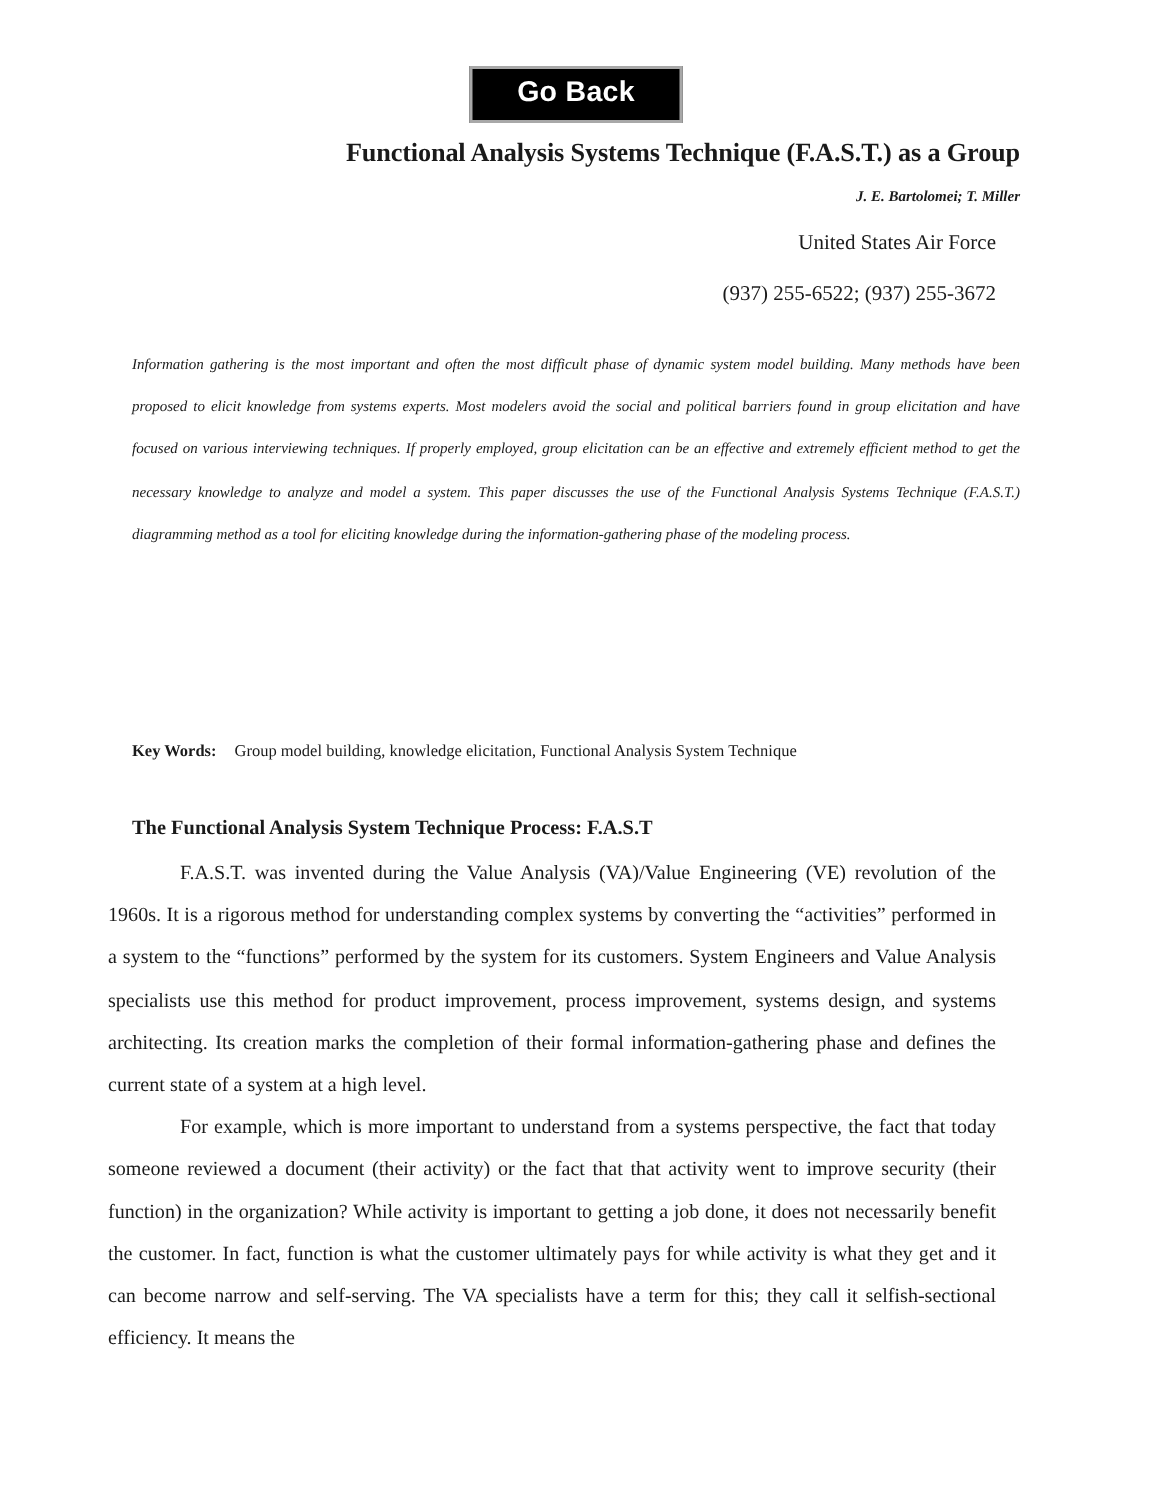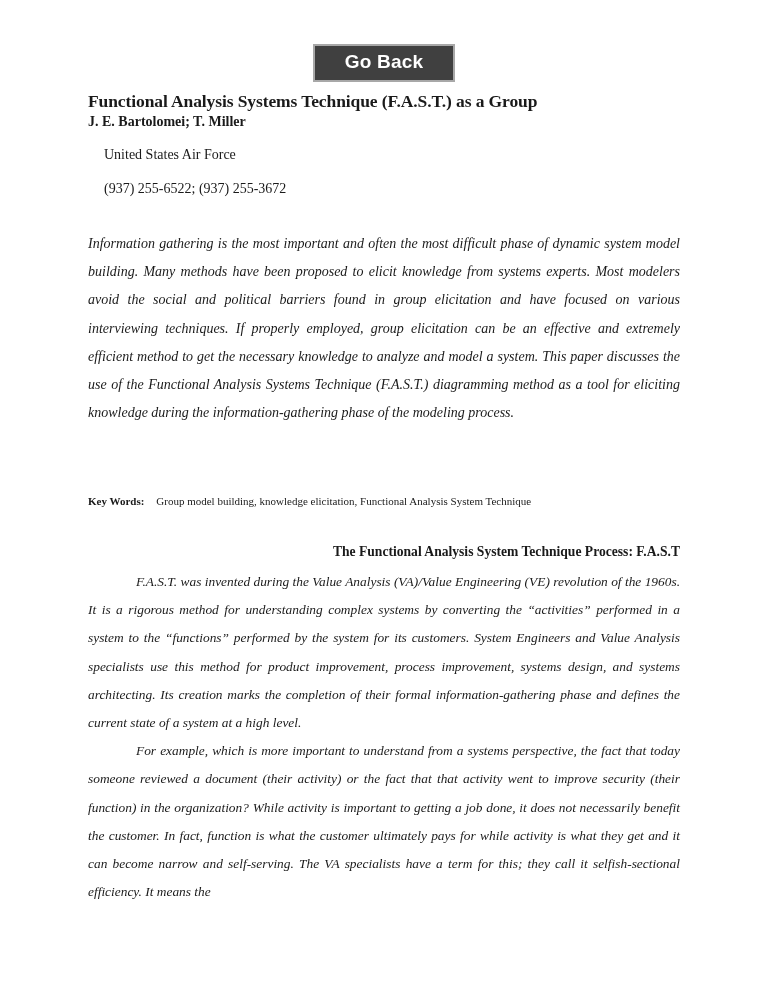--- a/index.html
+++ b/index.html
@@ -30,67 +30,68 @@
     left: 0;
     top: 44px;
     width: 768px;
     text-align: center;
   }
   .goback-btn {
     display: inline-block;
     box-sizing: border-box;
     min-width: 142px;
     padding: 6px 20px 8px 20px;
-    background: #404040;
+    background: #000000;
     border: 2px solid #a8a8a8;
     color: #ffffff;
     font-family: "Liberation Sans", "DejaVu Sans", sans-serif;
     font-weight: bold;
     font-size: 19px;
     line-height: 1.05;
     letter-spacing: 0.2px;
     text-align: center;
     cursor: pointer;
   }
 
   
   .title-block {
     position: absolute;
     left: 88px;
     top: 90px;
     width: 592px;
-    text-align: left;
+    text-align: right;
   }
   .doc-title {
     font-size: 17.5px;
     font-weight: bold;
     line-height: 1.30;
     margin: 0;
     letter-spacing: -0.1px;
   }
   .authors {
-    font-size: 14px;
+    font-size: 10px;
     font-weight: bold;
-    margin: 0 0 0 0;
+    margin: 13px 0 0 0;
     line-height: 1.25;
+    font-style: italic;
   }
   .affil-line {
     font-size: 14px;
     font-weight: normal;
     line-height: 1.30;
     margin: 16px;
   }
 
   
   .abstract {
     position: absolute;
     left: 88px;
     top: 230px;
     width: 592px;
-    font-size: 14px;
+    font-size: 10px;
     font-style: italic;
     line-height: 28.2px;
     text-align: justify;
     text-justify: inter-word;
     margin: 0;
   }
 
   
   .keywords {
     position: absolute;
@@ -109,30 +110,29 @@
   
   .section-heading {
     position: absolute;
     left: 88px;
     top: 543px;
     width: 592px;
     font-size: 13.6px;
     font-weight: bold;
     line-height: 1.3;
     margin: 0;
-    text-align: right;
+    text-align: left;
   }
 
   
   .body-text {
     position: absolute;
-    left: 88px;
+    left: 72px;
     top: 568px;
     width: 592px;
-    font-style: italic;
   }
   .body-para {
     font-size: 13.4px;
     line-height: 28.2px;
     text-align: justify;
     text-justify: inter-word;
     text-indent: 48px;
     margin: 0;
   }
 </style>

